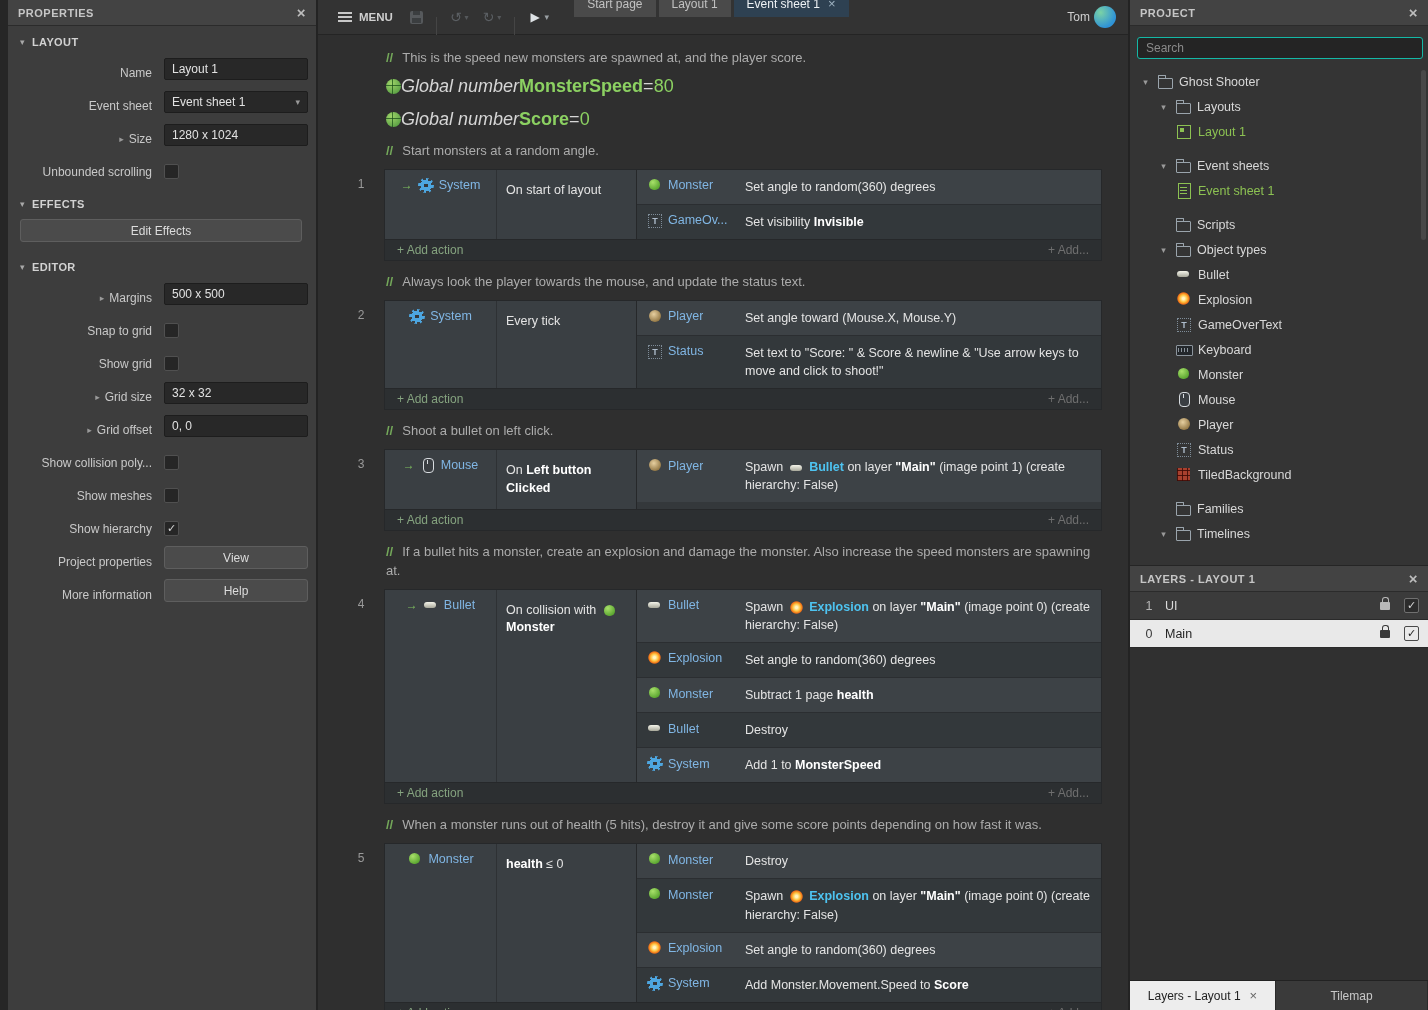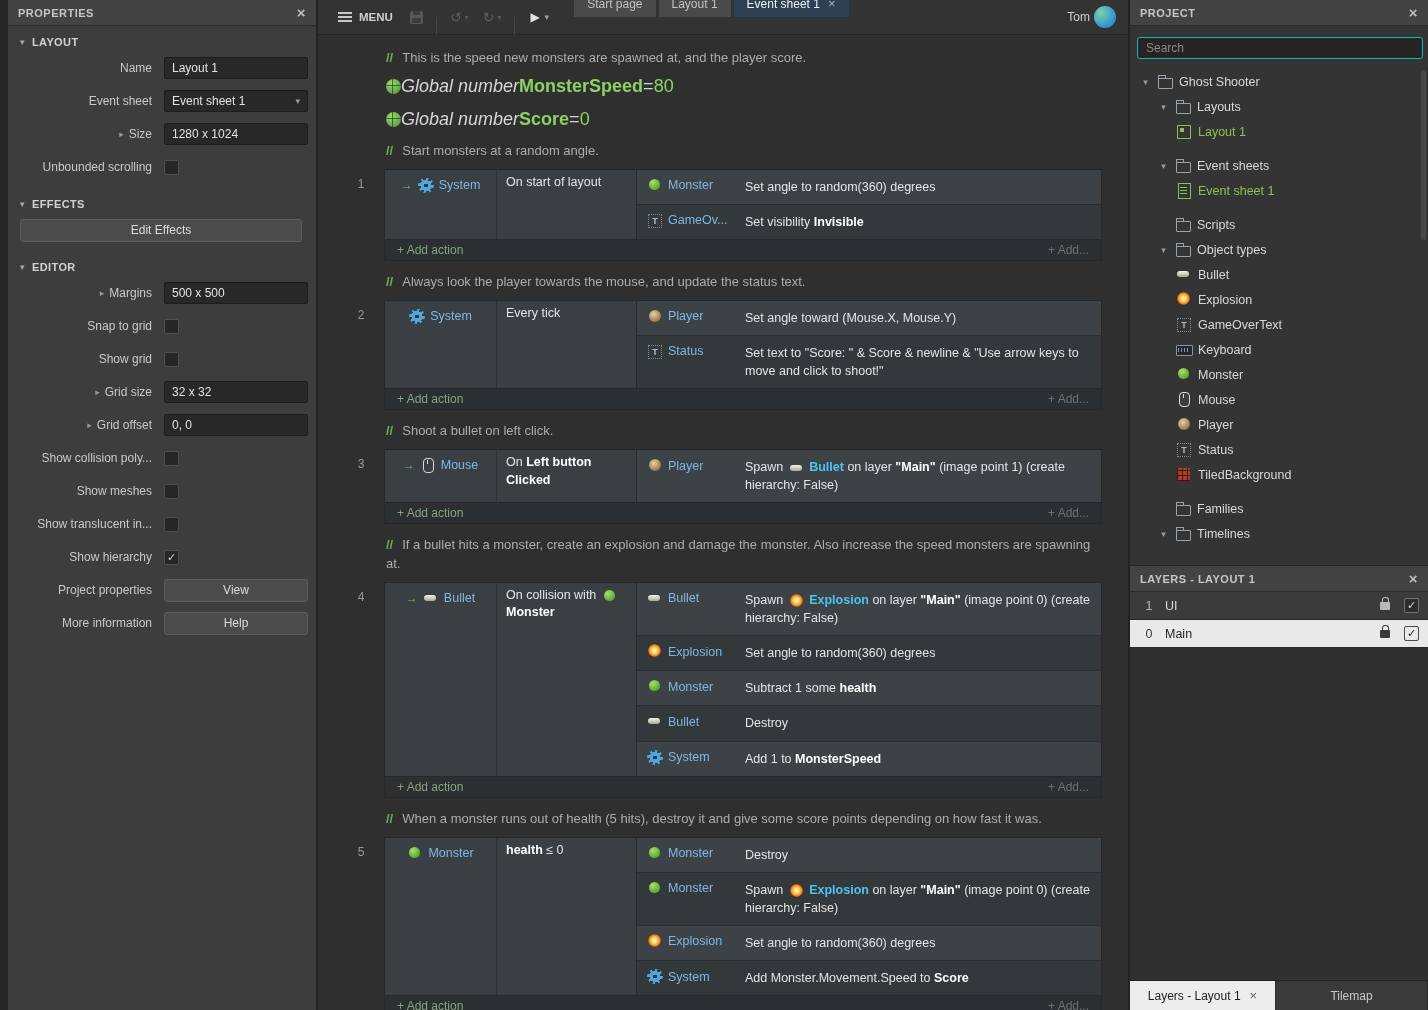--- a/index.html
+++ b/index.html
@@ -9,21 +9,21 @@
 
   
   .edge{position:absolute;left:0;top:0;width:8px;height:100%;background:#262626}
 
   
   .lpanel{position:absolute;left:8px;top:0;width:310px;height:100%;background:#3d3d3d;border-right:2px solid #232323;overflow:hidden}
   .panelhead{height:26px;display:flex;align-items:center;padding:0 10px;background:#434343;border-bottom:1px solid #2b2b2b;color:#c6c6c6;font-size:11px;font-weight:bold;letter-spacing:.5px}
   .panelhead .xbtn{margin-left:auto;color:#bdbdbd;font-size:15px;cursor:default;line-height:1}
   .psec{display:flex;align-items:center;gap:7px;padding:10px 10px 8px 12px;color:#d2d2d2;font-size:11px;font-weight:bold;letter-spacing:.4px}
   .psec .tri{color:#a8a8a8;font-size:9px}
-  .prow{display:flex;align-items:center;height:24px;margin:0 8px 9px 6px;font-size:12px}
+  .prow{display:flex;align-items:flex-end;height:24px;margin:0 8px 9px 6px;font-size:12px}
   .plabelwrap{flex:1;display:flex;justify-content:flex-end;align-items:center;gap:5px;color:#c9c9c9;overflow:hidden;white-space:nowrap}
   .pcaret{color:#9a9a9a;font-size:9px}
   .pctrl{width:144px;flex:none;margin-left:12px;display:flex;align-items:center}
   .pinput{width:144px;height:22px;background:#282828;border:1px solid #1d1d1d;border-radius:2px;color:#e2e2e2;font-size:12px;padding:0 7px;font-family:inherit;outline:none}
   .pselect{width:144px;height:22px;background:#282828;border:1px solid #1d1d1d;border-radius:2px;color:#e2e2e2;font-size:12px;padding:0 7px;display:flex;align-items:center}
   .pselect .sel-caret{margin-left:auto;color:#9a9a9a;font-size:9px}
   .cb{width:15px;height:15px;background:#262626;border:1px solid #505050;border-radius:2px;display:flex;align-items:center;justify-content:center;color:#d6d6d6;font-size:11px;line-height:1}
   .pbtn{width:144px;height:23px;background:#4b4b4b;border:1px solid #5e5e5e;border-radius:3px;color:#dcdcdc;font-size:12px;display:flex;align-items:center;justify-content:center}
   .pbtn.wide{width:auto;flex:1;margin:0 6px}
 
@@ -62,21 +62,21 @@
                linear-gradient(to right,transparent 6px,rgba(25,80,25,.75) 6px 7px,transparent 7px),
                radial-gradient(circle at 35% 30%,#a0d56a,#47923a)}
 
   
   .event{display:flex;margin:2px 0 10px 0}
   .ev-num{width:46px;flex:none;color:#9a9a9a;font-size:12px;text-align:center;padding-top:8px}
   .ev-body{flex:1;border:1px solid #26282a;background:#34383b}
   .ev-main{display:flex;align-items:stretch}
   .ev-cond{width:252px;flex:none;background:#3a3f43;display:flex;border-right:1px solid #26282a}
   .cond-obj{width:112px;flex:none;display:flex;align-items:flex-start;justify-content:center;gap:5px;padding:8px 4px;border-right:1px solid #2e3134}
-  .cond-text{flex:1;padding:4px 9px;color:#e4e4e4;font-size:12.5px;line-height:1.4}
+  .cond-text{flex:1;padding:12px 9px;color:#e4e4e4;font-size:12.5px;line-height:1.4}
   .ev-actions{flex:1;display:flex;flex-direction:column}
   .act-row{display:flex;align-items:flex-start;border-bottom:1px solid #2b2e31}
   .act-row:nth-child(odd){background:#3d4246}
   .act-row:nth-child(even){background:#33383b}
   .act-row:last-child{border-bottom:none}
   .act-obj{width:104px;flex:none;display:flex;align-items:center;gap:5px;padding:8px 2px 8px 10px;overflow:hidden}
   .act-text{flex:1;padding:8px 10px 8px 4px;color:#e4e4e4;font-size:12.5px;line-height:1.45}
   .ev-addrow{display:flex;justify-content:space-between;align-items:center;background:#2c2f31;border-top:1px solid #26282a;padding:3px 12px;font-size:12px;min-height:21px}
   .add-action{color:#85a37f}
   .add-more{color:#6f6f6f}
@@ -260,28 +260,20 @@
   <div class="prow">
     <span class="plabelwrap">
         <span>Show meshes</span>
       </span>
     <span class="pctrl">
         <span class="cb"></span>
       </span>
   </div>
   <div class="prow">
     <span class="plabelwrap">
-        <span>Show translucent in...</span>
-      </span>
-    <span class="pctrl">
-        <span class="cb"></span>
-      </span>
-  </div>
-  <div class="prow">
-    <span class="plabelwrap">
         <span>Show hierarchy</span>
       </span>
     <span class="pctrl">
         <span class="cb">
           <span>✓</span>
         </span>
       </span>
   </div>
   <div class="prow">
     <span class="plabelwrap">
@@ -506,21 +498,21 @@
                 <span class="oicon explosion-icon"></span>
                 <span class="oname">Explosion</span>
               </div>
               <div class="act-text"><span>Set angle to </span><span class="i">random(360)</span><span> degrees</span></div>
             </div>
             <div class="act-row">
               <div class="act-obj">
                 <span class="oicon monster-icon"></span>
                 <span class="oname">Monster</span>
               </div>
-              <div class="act-text"><span>Subtract </span><span class="i">1</span><span> some </span><span class="b">health</span></div>
+              <div class="act-text"><span>Subtract </span><span class="i">1</span><span> page </span><span class="b">health</span></div>
             </div>
             <div class="act-row">
               <div class="act-obj">
                 <span class="oicon bullet-icon"></span>
                 <span class="oname">Bullet</span>
               </div>
               <div class="act-text"><span>Destroy</span></div>
             </div>
             <div class="act-row">
               <div class="act-obj">

